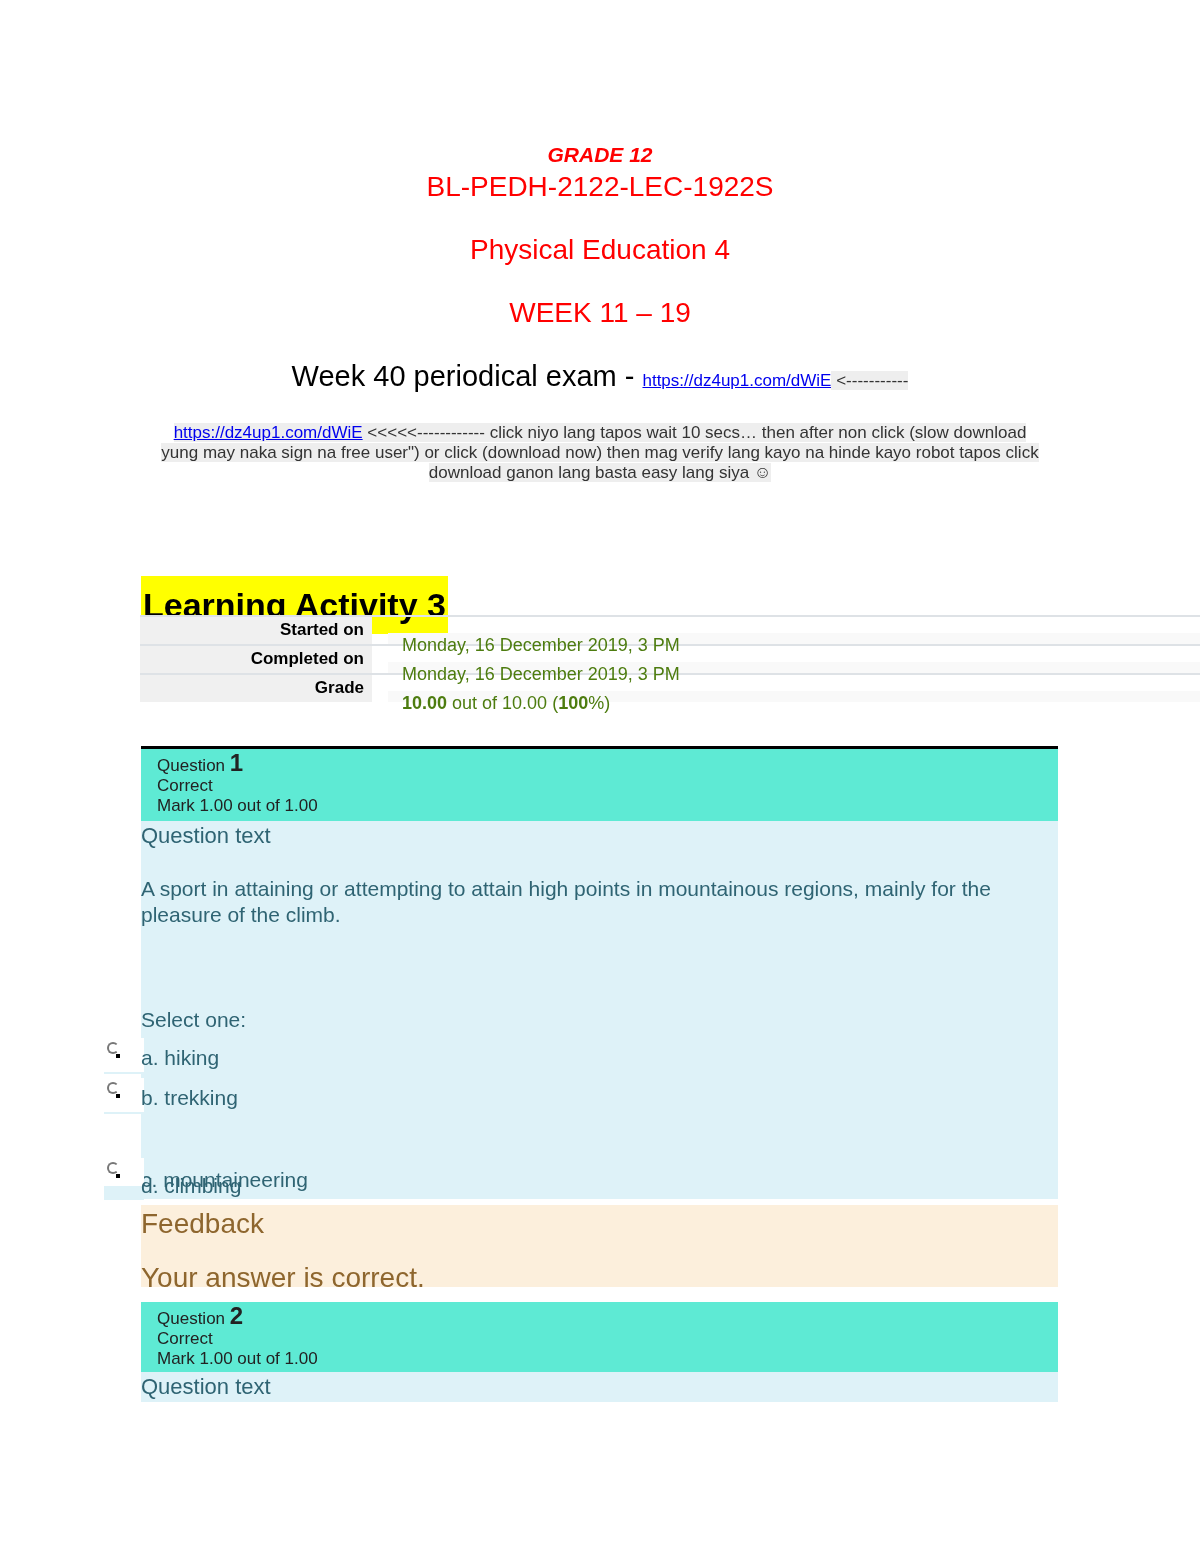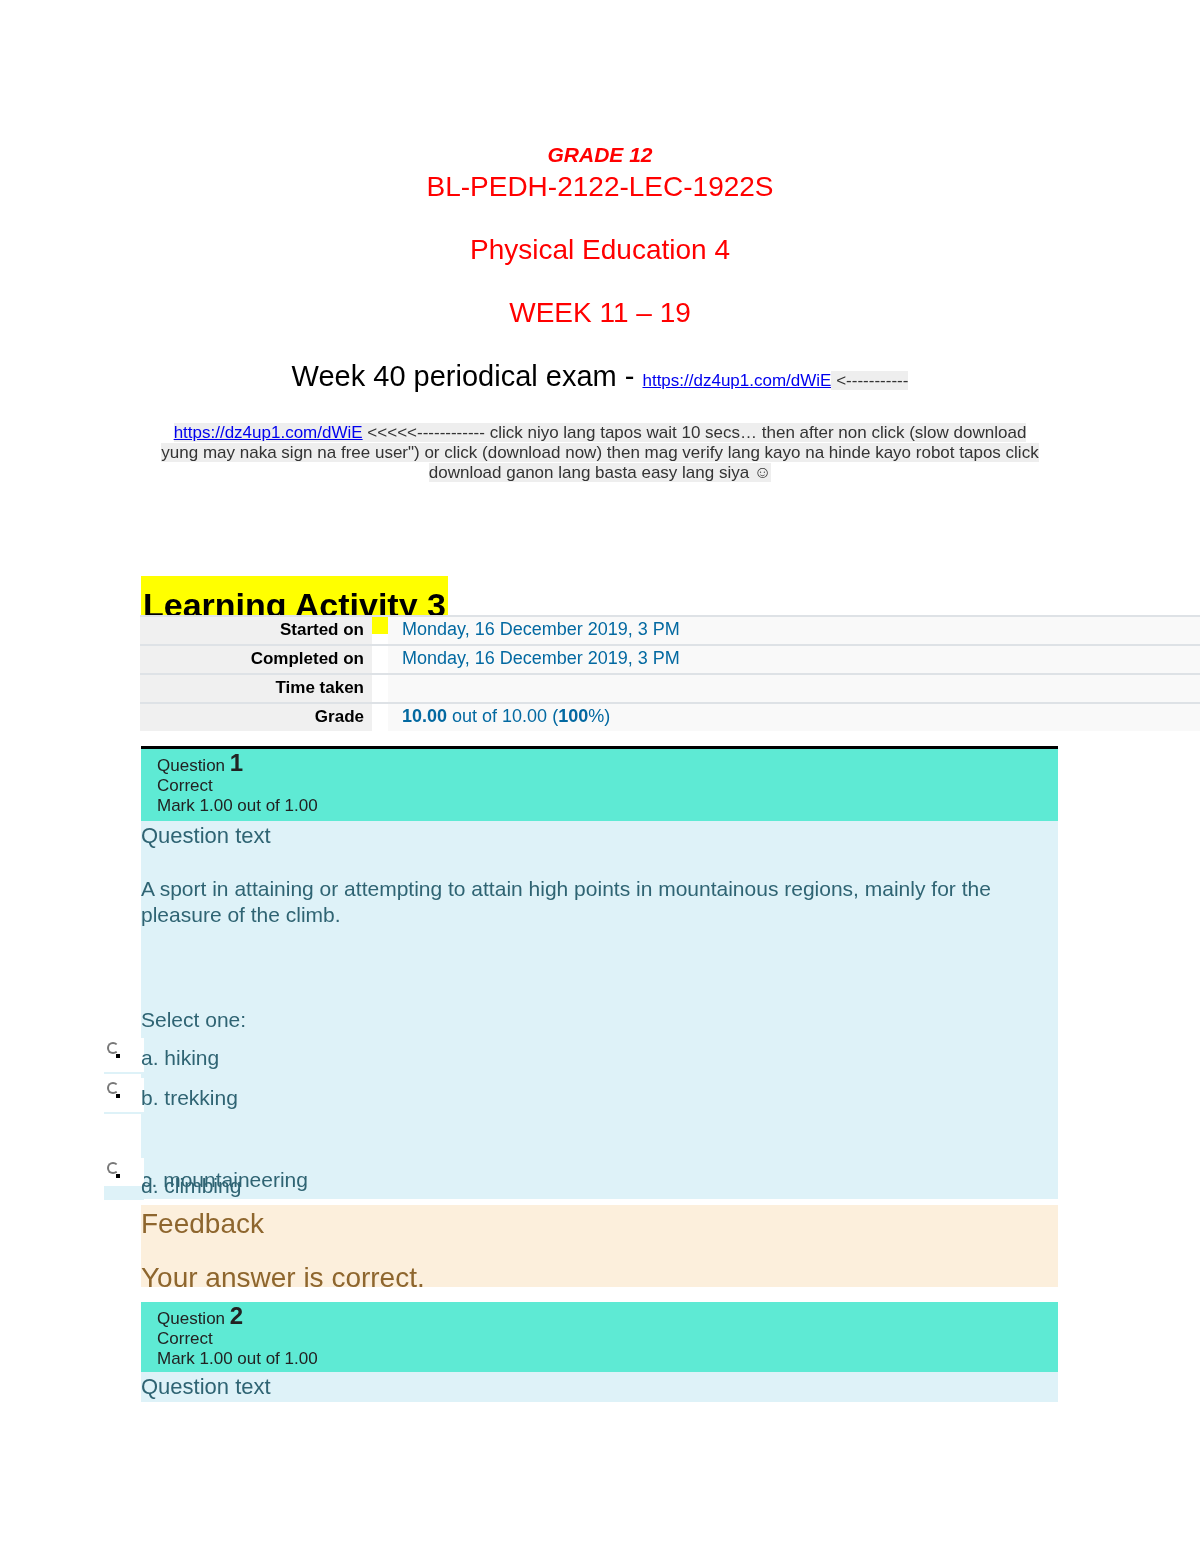--- a/index.html
+++ b/index.html
@@ -27,21 +27,21 @@
       top: 576px; left: 141px; font-size: 34px; font-weight: bold; background: #ffff00;
       padding: 10px 2px; line-height: 38px;
     }
     #info-table { top: 615px; left: 140px; width: 1060px; border-collapse: collapse; }
     .info-row { display: flex; height: 27px; border-top: 2px solid #dee2e6; gap: 16px; }
     .info-label {
       width: 224px; background: #f0f0f0; text-align: right; font-weight: bold; font-size: 17px;
       padding-right: 8px; line-height: 25px; box-sizing: border-box; width: 232px;
     }
     .info-value {
-      flex: 1; background: #f9f9f9; font-size: 18px; line-height: 25px; padding-left: 14px; color: #0369a1;
+      flex: 1; background: #f9f9f9; font-size: 18px; line-height: 25px; padding-left: 14px; color: #4d7c0f; margin-top: 16px;
     }
     .q-head {
       left: 141px; width: 917px; background: #5eead4; box-sizing: border-box;
       padding-left: 16px; font-size: 17px; line-height: 20px; color: #222;
     }
     .q-head .qnum { font-size: 24px; font-weight: bold; }
     .q-head-border { border-top: 3px solid #000; }
     .q-body {
       left: 141px; width: 917px; background: #def2f8; color: #2f6473;
       font-size: 21px; box-sizing: border-box;
@@ -82,24 +82,20 @@
 <div class="abs" id="la-title">Learning Activity 3</div>
 
 <div class="abs" id="info-table">
   <div class="info-row">
     <div class="info-label">Started on</div>
     <div class="info-value">Monday, 16 December 2019, 3 PM</div>
   </div>
   <div class="info-row">
     <div class="info-label">Completed on</div>
     <div class="info-value">Monday, 16 December 2019, 3 PM</div>
-  </div>
-  <div class="info-row">
-    <div class="info-label">Time taken</div>
-    <div class="info-value"></div>
   </div>
   <div class="info-row">
     <div class="info-label">Grade</div>
     <div class="info-value"><b>10.00</b><span> out of 10.00 (</span><b>100</b><span>%)</span></div>
   </div>
 </div>
 
 <div class="abs q-head q-head-border" style="top:746px; height:75px; padding-top:4px;">
   <div><span>Question </span><span class="qnum">1</span></div>
   <div>Correct</div>

